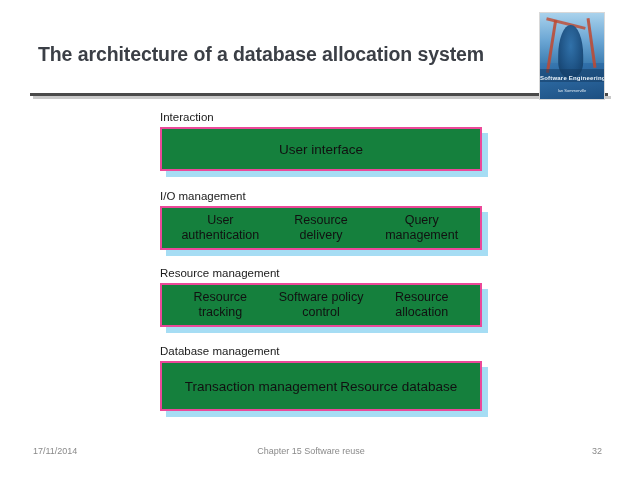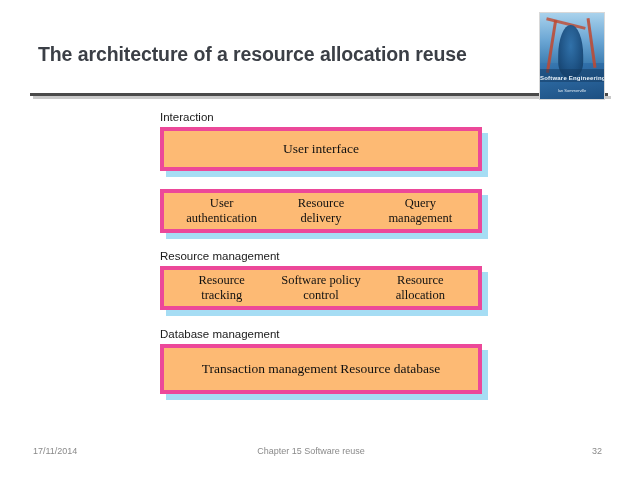--- a/index.html
+++ b/index.html
@@ -133,27 +133,26 @@
   .box-shadow {
     position: absolute;
     left: 6px;
     top: 6px;
     right: -6px;
     bottom: -6px;
     background: #a6ddf4;
   }
   .box {
     position: relative;
-    border: 4px solid #ec4899;
-    background: #fdba74;
+    border: 2px solid #ec4899;
+    background: #15803d;
     box-sizing: border-box;
     display: flex;
     align-items: center;
     justify-content: center;
-    font-family: Liberation Serif, serif;
   }
   .box.single {
     height: 44px;
     font-size: 13.5px;
     color: #111111;
   }
   .box.triple {
     height: 44px;
     padding: 0 8px;
   }
@@ -187,21 +186,21 @@
     font-size: 9px;
     color: #8a8a8a;
   }
   .footer-date { position: absolute; left: 33px; top: 0; }
   .footer-center { position: absolute; left: 0; right: 16px; top: 0; text-align: center; }
   .footer-page { position: absolute; right: 36px; top: 0; }
 </style>
 </head>
 <body>
 
-<div class="slide-title">The architecture of a resource allocation reuse</div>
+<div class="slide-title">The architecture of a database allocation system</div>
 
 <div class="title-rule-shadow"></div>
 <div class="title-rule"></div>
 
 <div class="book-cover">
   <div class="bc-sky"></div>
   <div class="bc-crane-c"></div>
   <div class="bc-crane-a"></div>
   <div class="bc-crane-b"></div>
   <div class="bc-tower"></div>
@@ -218,20 +217,21 @@
       <div class="box-shadow"></div>
       <div class="box single">
         <span>User interface</span>
       </div>
     </div>
   </div>
 
   <div class="sp-1"></div>
 
   <div class="layer">
+    <div class="layer-label">I/O management</div>
     <div class="box-wrap">
       <div class="box-shadow"></div>
       <div class="box triple">
         <div class="cell">
           <span>User</span>
           <span class="l2">authentication</span>
         </div>
         <div class="cell">
           <span>Resource</span>
           <span class="l2">delivery</span>

